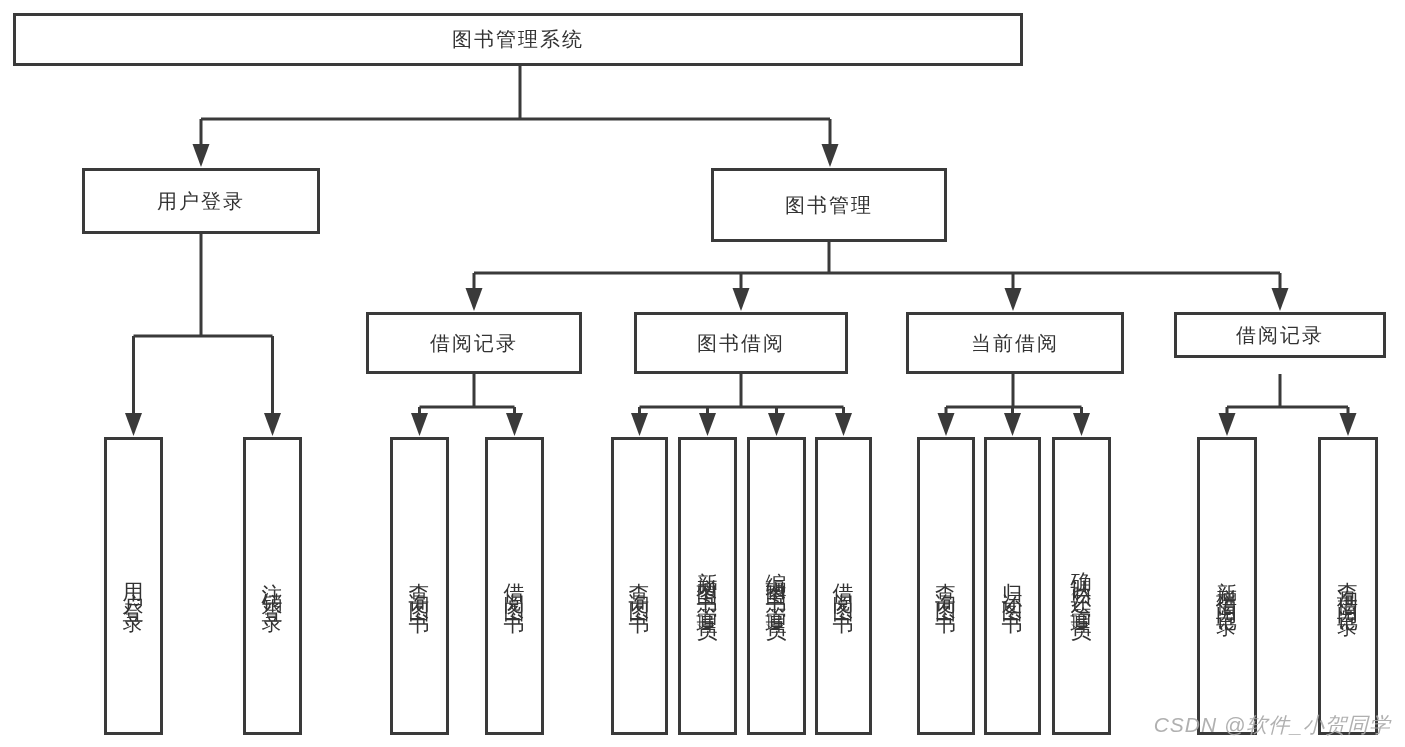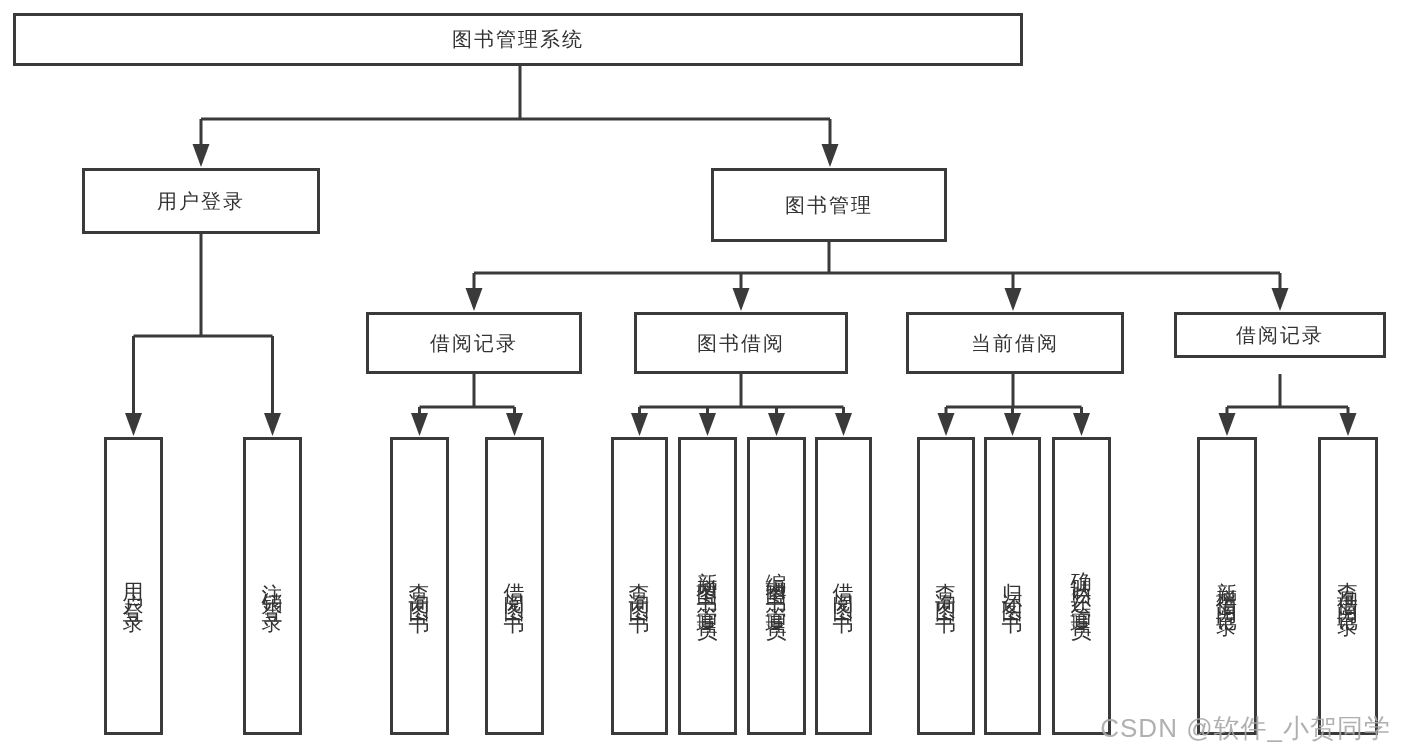--- a/index.html
+++ b/index.html
@@ -24,23 +24,24 @@
   .h-box { font-size: 20px; letter-spacing: 2px; white-space: nowrap; }
   .v-box {
     writing-mode: vertical-rl;
     font-size: 21px;
     letter-spacing: 10px;
     line-height: 1;
   }
   .v-box.long { letter-spacing: 7px; }
   .watermark {
     position: absolute; top: 711px; right: 14px; z-index: 2;
-    font-size: 26px; letter-spacing: 1px;
+    font-size: 21px; letter-spacing: 1px;
     color: var(--watermark, #a8a8a8); opacity: 0.9;
     white-space: nowrap;
+    font-style: italic;
   }
 </style>
 </head>
 <body>
 
 <svg id="connector-layer" width="1405" height="747" viewBox="0 0 1405 747">
   <defs>
     <polygon id="ah" points="-8.5,-23 8.5,-23 0,0"></polygon>
   </defs>
   <path class="connector" d="

